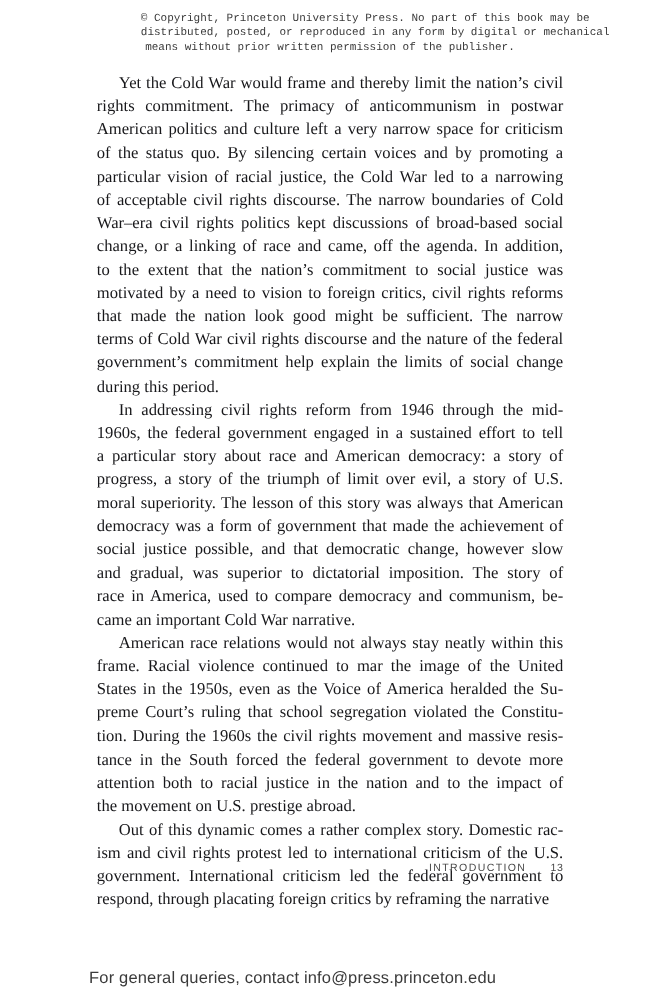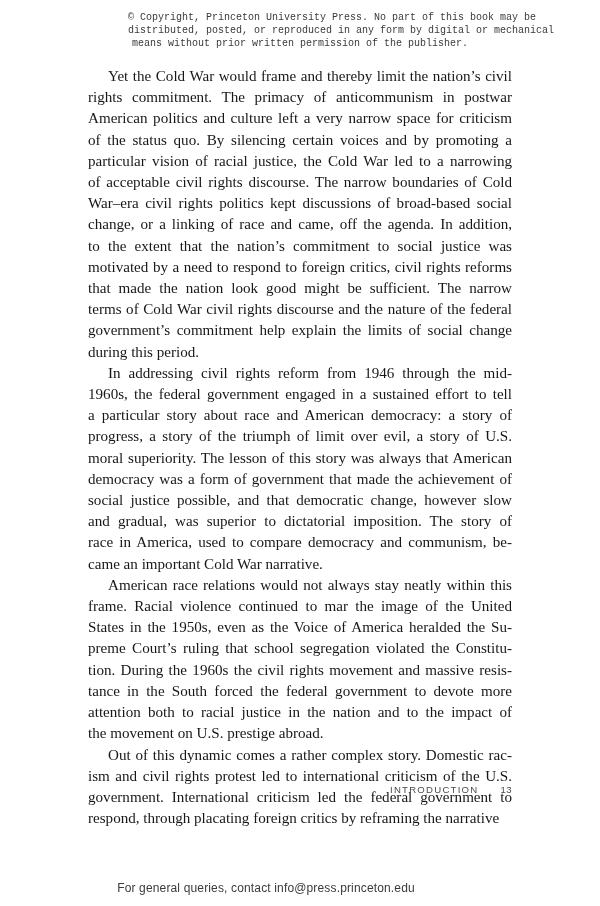--- a/index.html
+++ b/index.html
@@ -82,21 +82,21 @@
   }
 
   
   .query-line {
     position: absolute;
     left: 0;
     top: 881px;
     width: 532px;
     text-align: center;
     font-family: "Liberation Sans", "DejaVu Sans", sans-serif;
-    font-size: 12px;
+    font-size: 15px;
     color: #3a3a3a;
     letter-spacing: 0.15px;
   }
 </style>
 </head>
 <body>
 
 <div class="copyright-notice">
   <span class="cline">© Copyright, Princeton University Press. No part of this book may be</span>
   <span class="cline">distributed, posted, or reproduced in any form by digital or mechanical</span>
@@ -107,21 +107,21 @@
     <p class="body-paragraph">
       <span class="tline"><span class="indent-space"></span>Yet the Cold War would frame and thereby limit the nation’s civil</span>
       <span class="tline">rights commitment. The primacy of anticommunism in postwar</span>
       <span class="tline">American politics and culture left a very narrow space for criticism</span>
       <span class="tline">of the status quo. By silencing certain voices and by promoting a</span>
       <span class="tline">particular vision of racial justice, the Cold War led to a narrowing</span>
       <span class="tline">of acceptable civil rights discourse. The narrow boundaries of Cold</span>
       <span class="tline">War–era civil rights politics kept discussions of broad-based social</span>
       <span class="tline">change, or a linking of race and came, off the agenda. In addition,</span>
       <span class="tline">to the extent that the nation’s commitment to social justice was</span>
-      <span class="tline">motivated by a need to respond to foreign critics, civil rights reforms</span>
+      <span class="tline">motivated by a need to vision to foreign critics, civil rights reforms</span>
       <span class="tline">that made the nation look good might be sufficient. The narrow</span>
       <span class="tline">terms of Cold War civil rights discourse and the nature of the federal</span>
       <span class="tline">government’s commitment help explain the limits of social change</span>
       <span class="tline last">during this period.</span>
     </p>
     <p class="body-paragraph">
       <span class="tline"><span class="indent-space"></span>In addressing civil rights reform from 1946 through the mid-</span>
       <span class="tline">1960s, the federal government engaged in a sustained effort to tell</span>
       <span class="tline">a particular story about race and American democracy: a story of</span>
       <span class="tline">progress, a story of the triumph of limit over evil, a story of U.S.</span>

